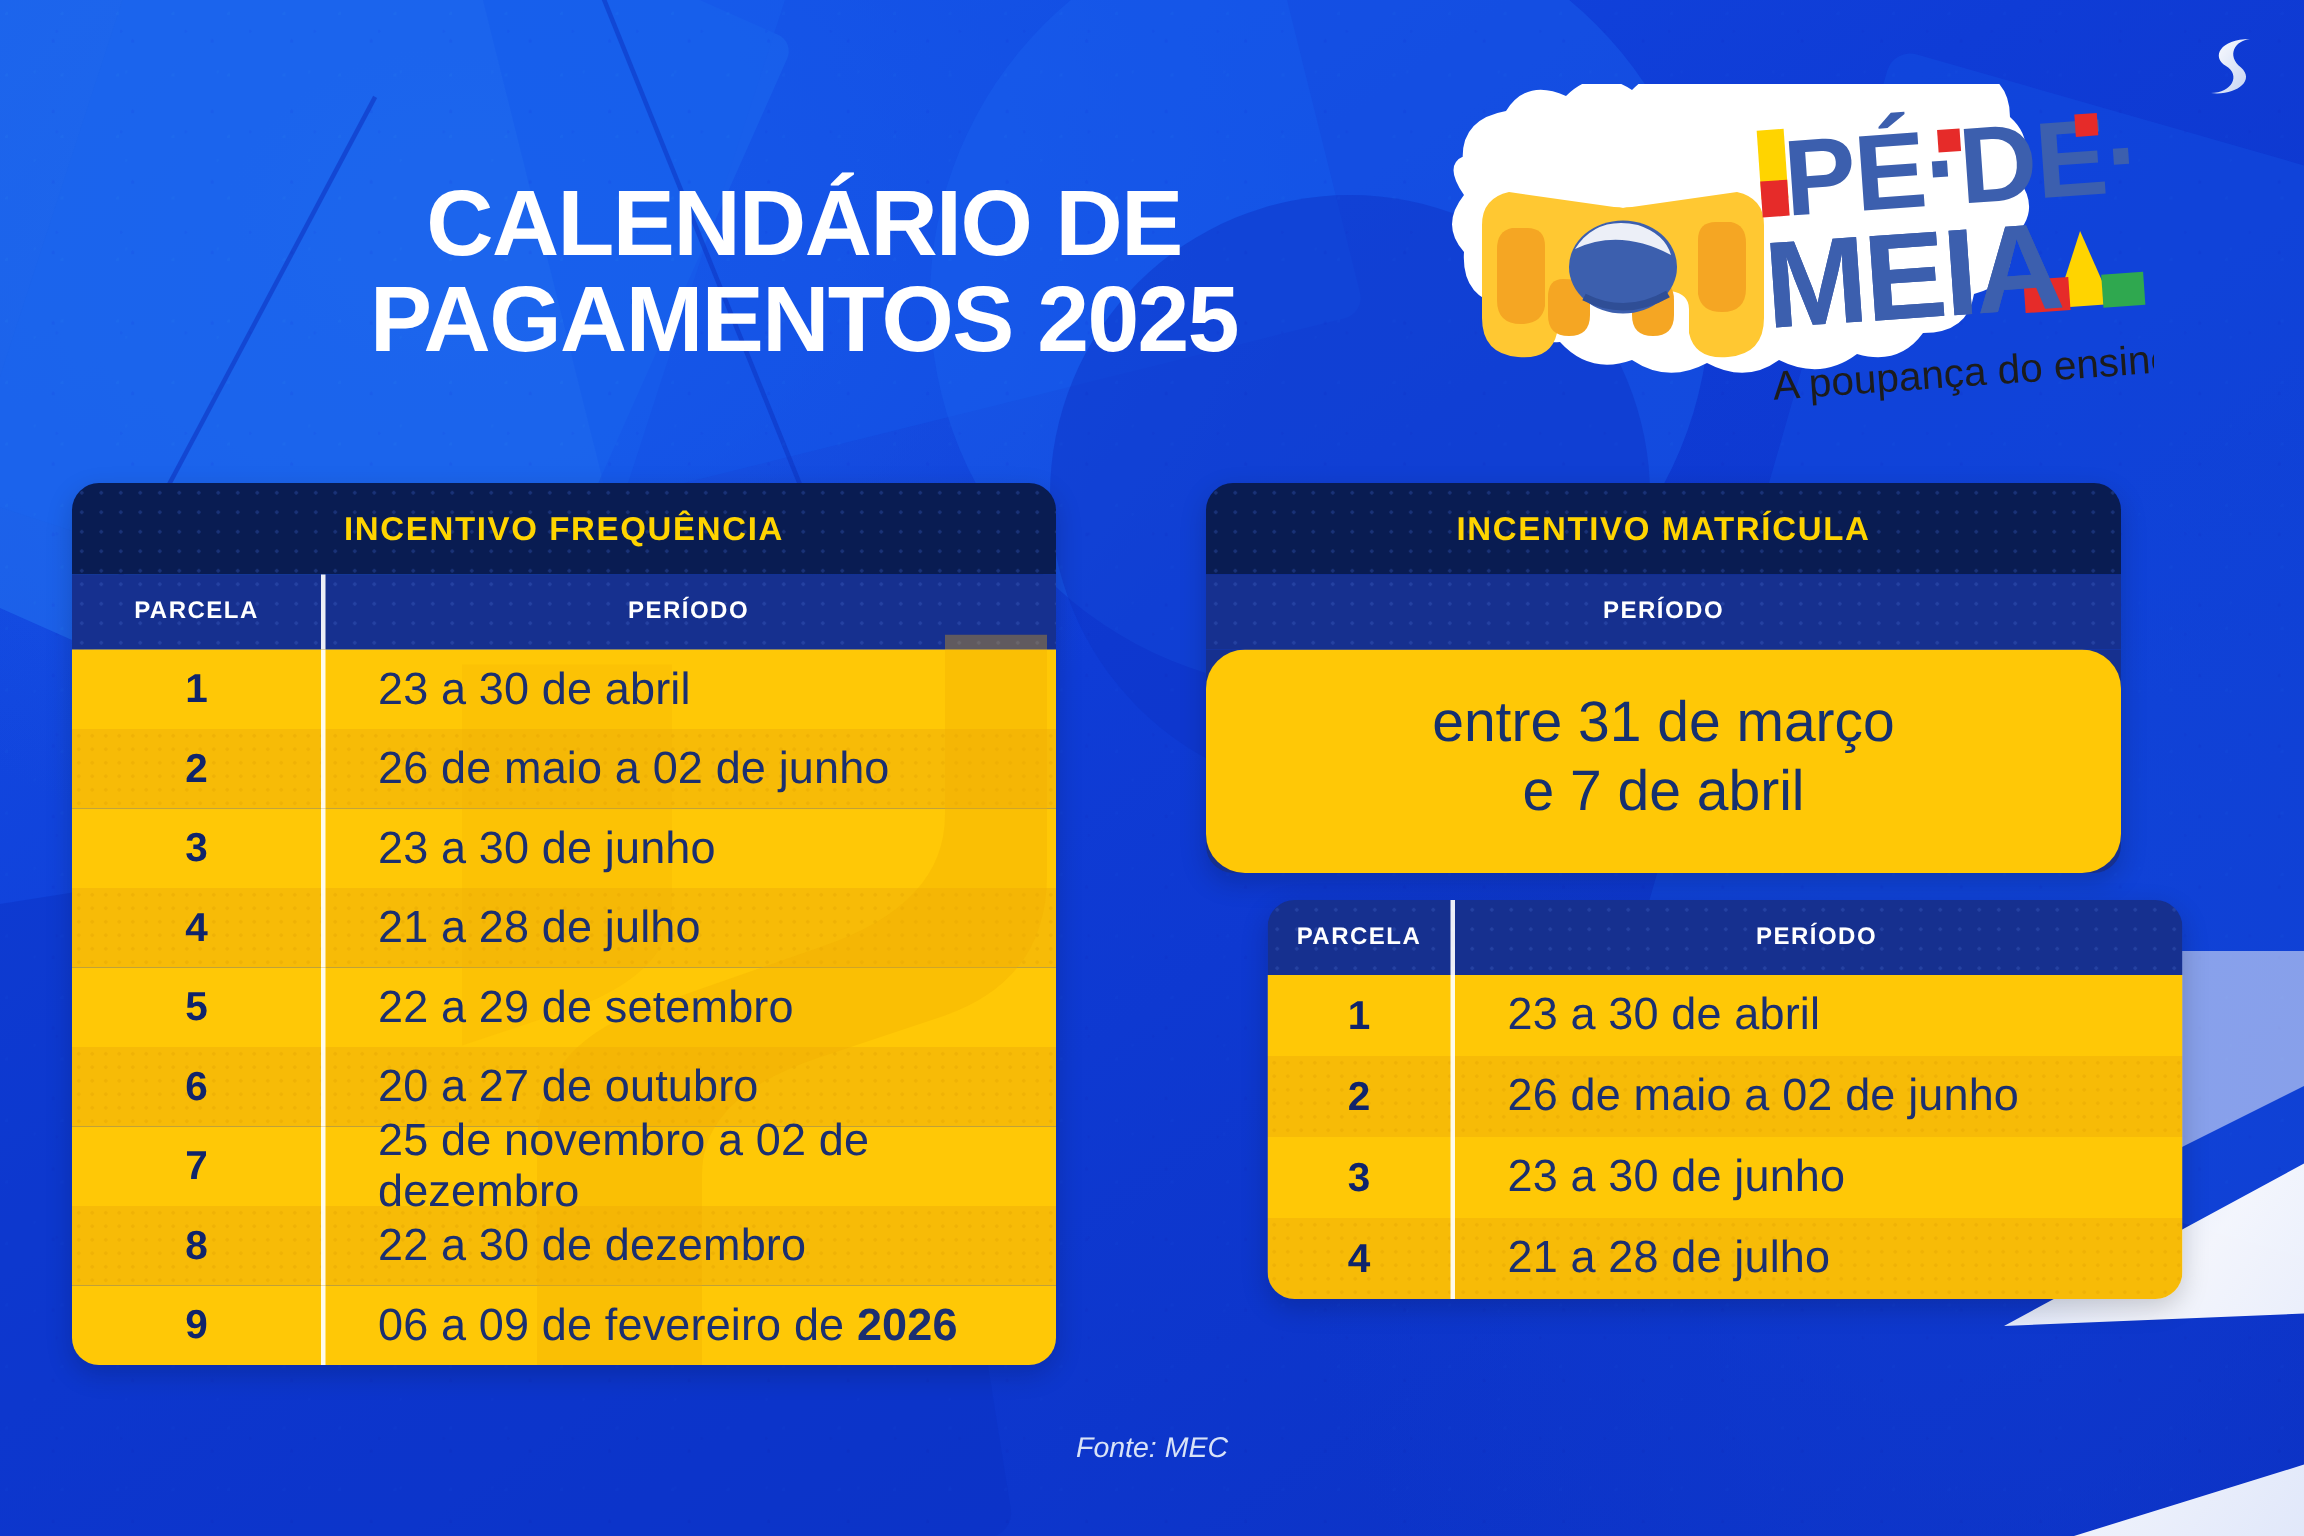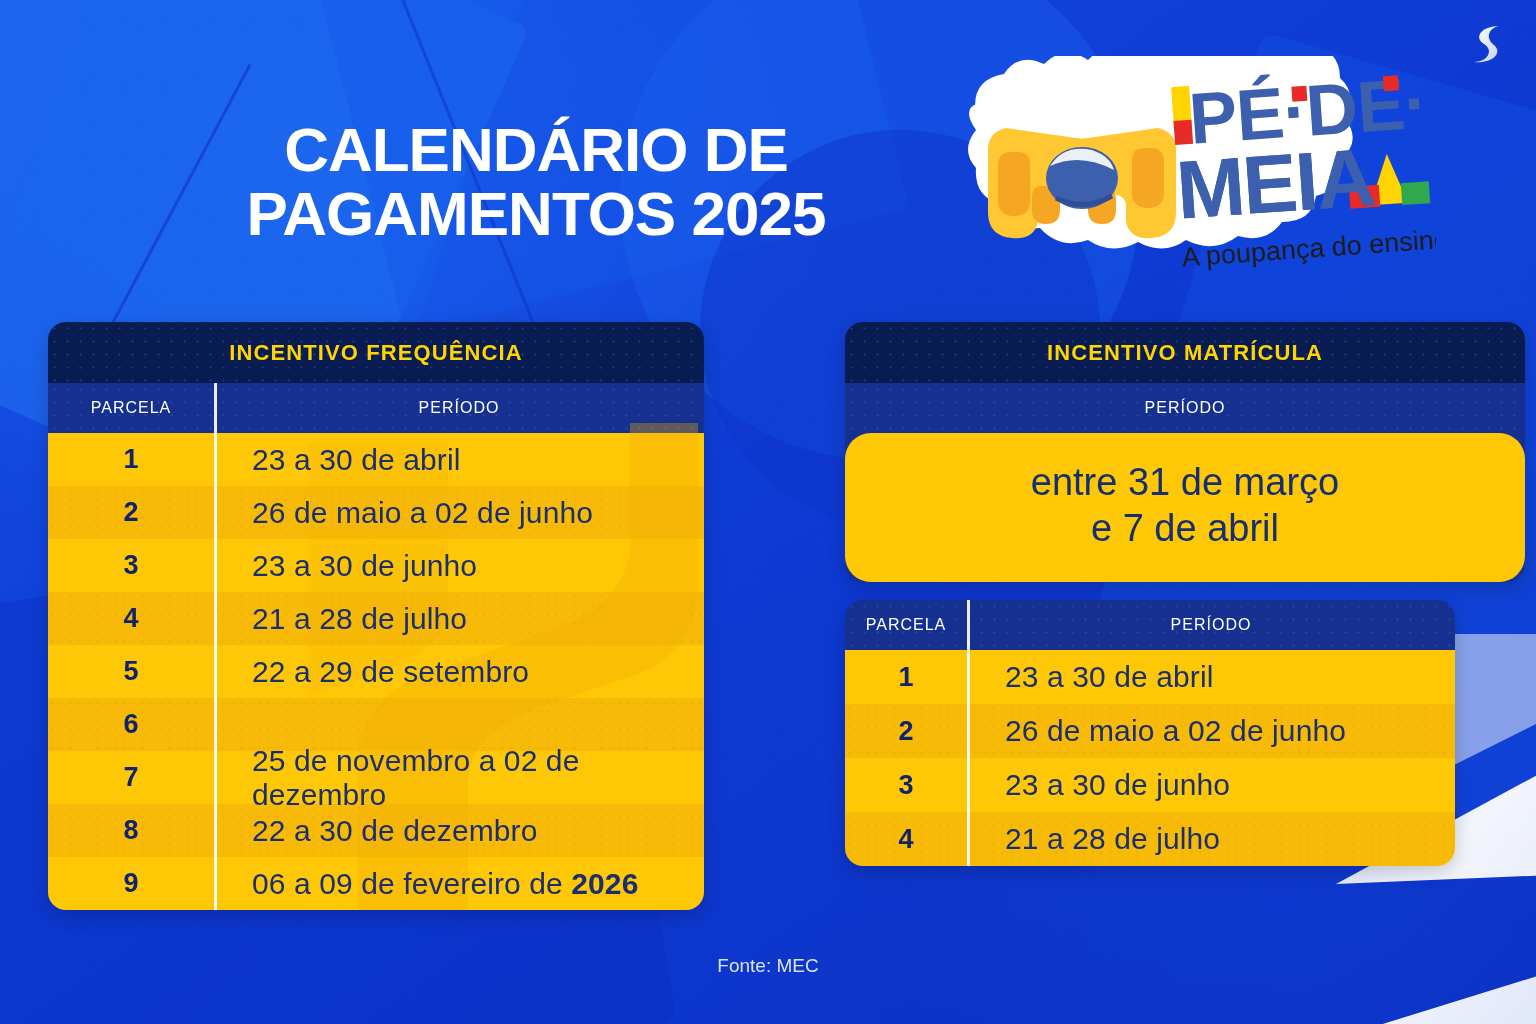--- a/index.html
+++ b/index.html
@@ -81,21 +81,21 @@
     position:relative;
     background-image:radial-gradient(circle, rgba(70,110,220,.28) 0 1px, transparent 1.2px);
     background-size:13px 13px;
   }
   .col-head {
     background:#16308f; color:#fff; display:flex; position:relative;
     background-image:radial-gradient(circle, rgba(90,130,230,.22) 0 1px, transparent 1.2px);
     background-size:13px 13px;
   }
   .col-head .ch {
-    font-weight:normal; font-size:16px; letter-spacing:1px;
+    font-weight:bold; font-size:16px; letter-spacing:1px;
     padding:16px 4px; text-align:center; text-transform:uppercase;
   }
   .rows { position:relative; }
   .row { display:flex; align-items:center; position:relative; }
   .row.odd  { background:#ffc806; }
   .row.even { background:#f7bb07;
     background-image:radial-gradient(circle, rgba(215,150,0,.25) 0 1px, transparent 1.3px);
     background-size:9px 9px; }
   .cell-n {
     color:#10246b; font-weight:bold; text-align:center; font-size:27px;
@@ -113,41 +113,41 @@
   
   #card-freq { left:48px; top:322px; width:656px; }
   #card-freq .ch.p1 { width:166px; }
   #card-freq .ch.p2 { flex:1; }
   #card-freq .vdiv { left:166px; }
   #card-freq .row { height:53px; }
   #card-freq .cell-n { width:166px; }
   #card-freq .cell-p { flex:1; position:relative; z-index:3; }
 
   
-  #card-mat { left:845px; top:322px; width:680px; }
+  #card-mat { left:804px; top:322px; width:610px; }
   #card-mat .ch { width:100%; }
   .mat-value {
     background:#ffc806; color:#16306f; text-align:center;
     font-size:38px; line-height:1.22; padding:26px 16px 30px;
     border-radius:26px; margin:0;
   }
   .mat-wrap { background:#16308f; padding:0; }
 
   
   #card-eja { left:845px; top:600px; width:610px; }
   #card-eja .ch.p1 { width:122px; }
   #card-eja .ch.p2 { flex:1; }
   #card-eja .vdiv { left:122px; }
   #card-eja .row { height:54px; }
   #card-eja .cell-n { width:122px; }
   #card-eja .cell-p { flex:1; }
 
   .source {
     position:absolute; left:0; top:955px; width:1536px; text-align:center;
-    color:#d9e3f7; font-size:19px; z-index:5;
+    color:#d9e3f7; font-size:19px; z-index:5;font-style:italic;
   }
 </style>
 </head>
 <body>
 
 <div class="bg">
   <div class="bg-base"></div>
   <div class="shape sh1"></div>
   <div class="shape sh2"></div>
   <div class="shape sh3"></div>
@@ -280,20 +280,21 @@
       <div class="cell-p">21 a 28 de julho</div>
       <div class="vdiv"></div>
     </div>
     <div class="row odd">
       <div class="cell-n">5</div>
       <div class="cell-p">22 a 29 de setembro</div>
       <div class="vdiv"></div>
     </div>
     <div class="row even">
       <div class="cell-n">6</div>
+      <div class="cell-p">20 a 27 de outubro</div>
       <div class="vdiv"></div>
     </div>
     <div class="row odd">
       <div class="cell-n">7</div>
       <div class="cell-p">25 de novembro a 02 de dezembro</div>
       <div class="vdiv"></div>
     </div>
     <div class="row even">
       <div class="cell-n">8</div>
       <div class="cell-p">22 a 30 de dezembro</div>

